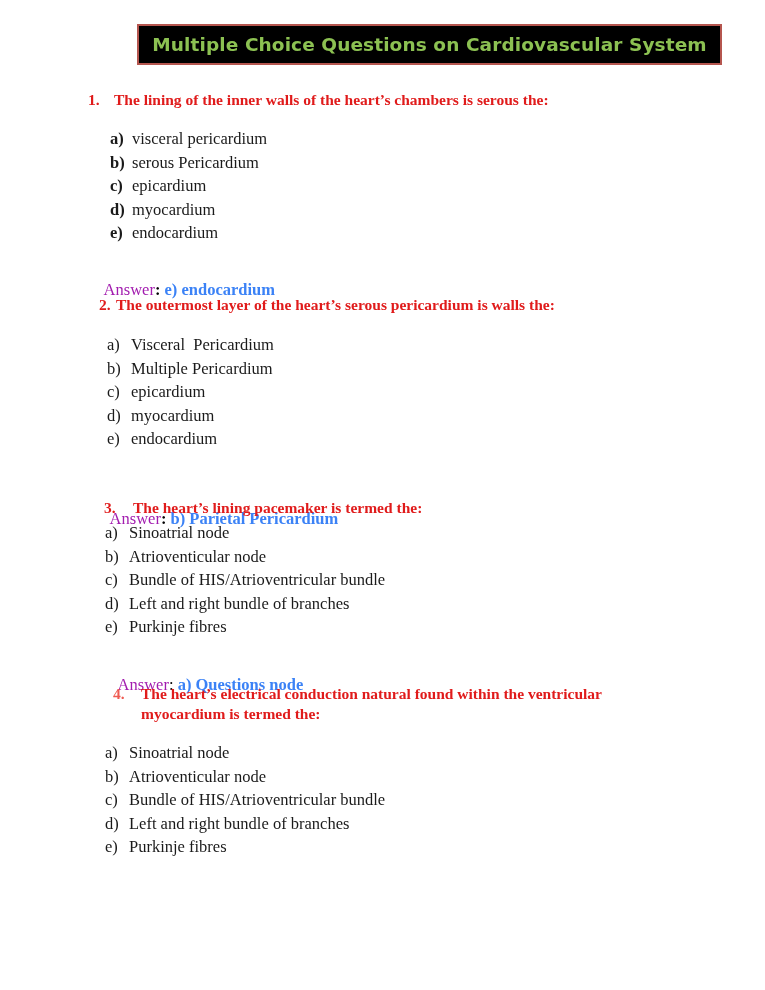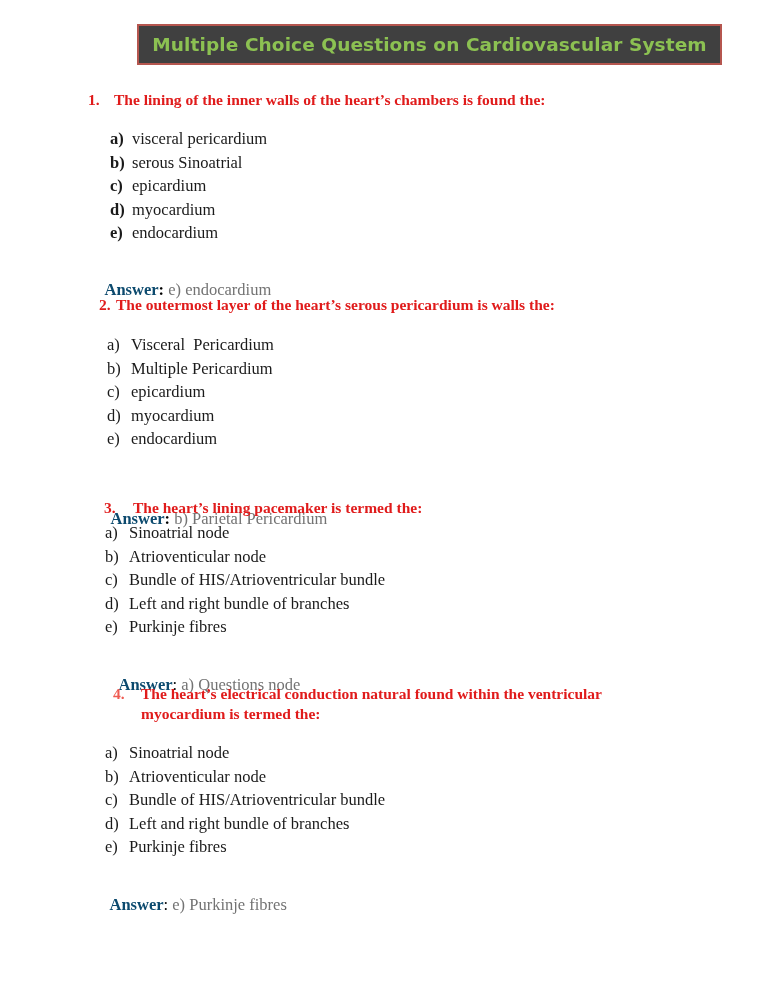--- a/index.html
+++ b/index.html
@@ -18,21 +18,21 @@
 
   
   .title-box {
     position: absolute;
     left: 137px;
     top: 24px;
     width: 585px;
     height: 41px;
     box-sizing: border-box;
     border: 2px solid #b5564f;
-    background: #404040;
+    background: #000000;
     display: flex;
     align-items: center;
     justify-content: center;
   }
   .title-text {
     font-family: "DejaVu Sans", "Liberation Sans", sans-serif;
     font-weight: bold;
     font-size: 18.5px;
     color: #8cc152;
     letter-spacing: 0.1px;
@@ -77,51 +77,51 @@
   }
   .opt-letter.bold { font-weight: bold; }
   .opt-text { flex: 1 1 auto; white-space: pre; }
 
   .answer-line {
     font-size: 16.5px;
     line-height: 22px;
     white-space: pre;
   }
   .answer-label {
-    font-weight: bold;
-    color: #0c4a6e;
+    font-weight: normal;
+    color: #a21caf;
   }
   .answer-colon-bold { font-weight: bold; color: #000000; }
   .answer-colon-plain { font-weight: normal; color: #000000; }
   .answer-value {
-    font-weight: normal;
-    color: #737373;
+    font-weight: bold;
+    color: #3b82f6;
   }
 </style>
 </head>
 <body>
 
 <div class="title-box">
   <span class="title-text">Multiple Choice Questions on Cardiovascular System</span>
 </div>
 
 <div class="q-block" style="left:88px; top:90px; width:620px;">
   <div class="q-heading">
     <span class="q-num" style="width:26px;">1.</span>
-    <span class="q-text">The lining of the inner walls of the heart’s chambers is found the:</span>
+    <span class="q-text">The lining of the inner walls of the heart’s chambers is serous the:</span>
   </div>
 
   <ul class="options" style="margin-top:17px; margin-left:22px;">
     <li>
       <span class="opt-letter bold" style="width:22px;">a)</span>
       <span class="opt-text">visceral pericardium</span>
     </li>
     <li>
       <span class="opt-letter bold" style="width:22px;">b)</span>
-      <span class="opt-text">serous Sinoatrial</span>
+      <span class="opt-text">serous Pericardium</span>
     </li>
     <li>
       <span class="opt-letter bold" style="width:22px;">c)</span>
       <span class="opt-text">epicardium</span>
     </li>
     <li>
       <span class="opt-letter bold" style="width:22px;">d)</span>
       <span class="opt-text">myocardium</span>
     </li>
     <li>
@@ -225,16 +225,13 @@
     <li>
       <span class="opt-letter" style="width:24px;">d)</span>
       <span class="opt-text">Left and right bundle of branches</span>
     </li>
     <li>
       <span class="opt-letter" style="width:24px;">e)</span>
       <span class="opt-text">Purkinje fibres</span>
     </li>
   </ul>
 
-  <div class="answer-line" style="margin-top:13px; margin-left:-20px;">
-    <span class="answer-label">Answer</span><span class="answer-colon-plain">: </span><span class="answer-value">e) Purkinje fibres</span>
-  </div>
 </div>
 
 </body></html>

